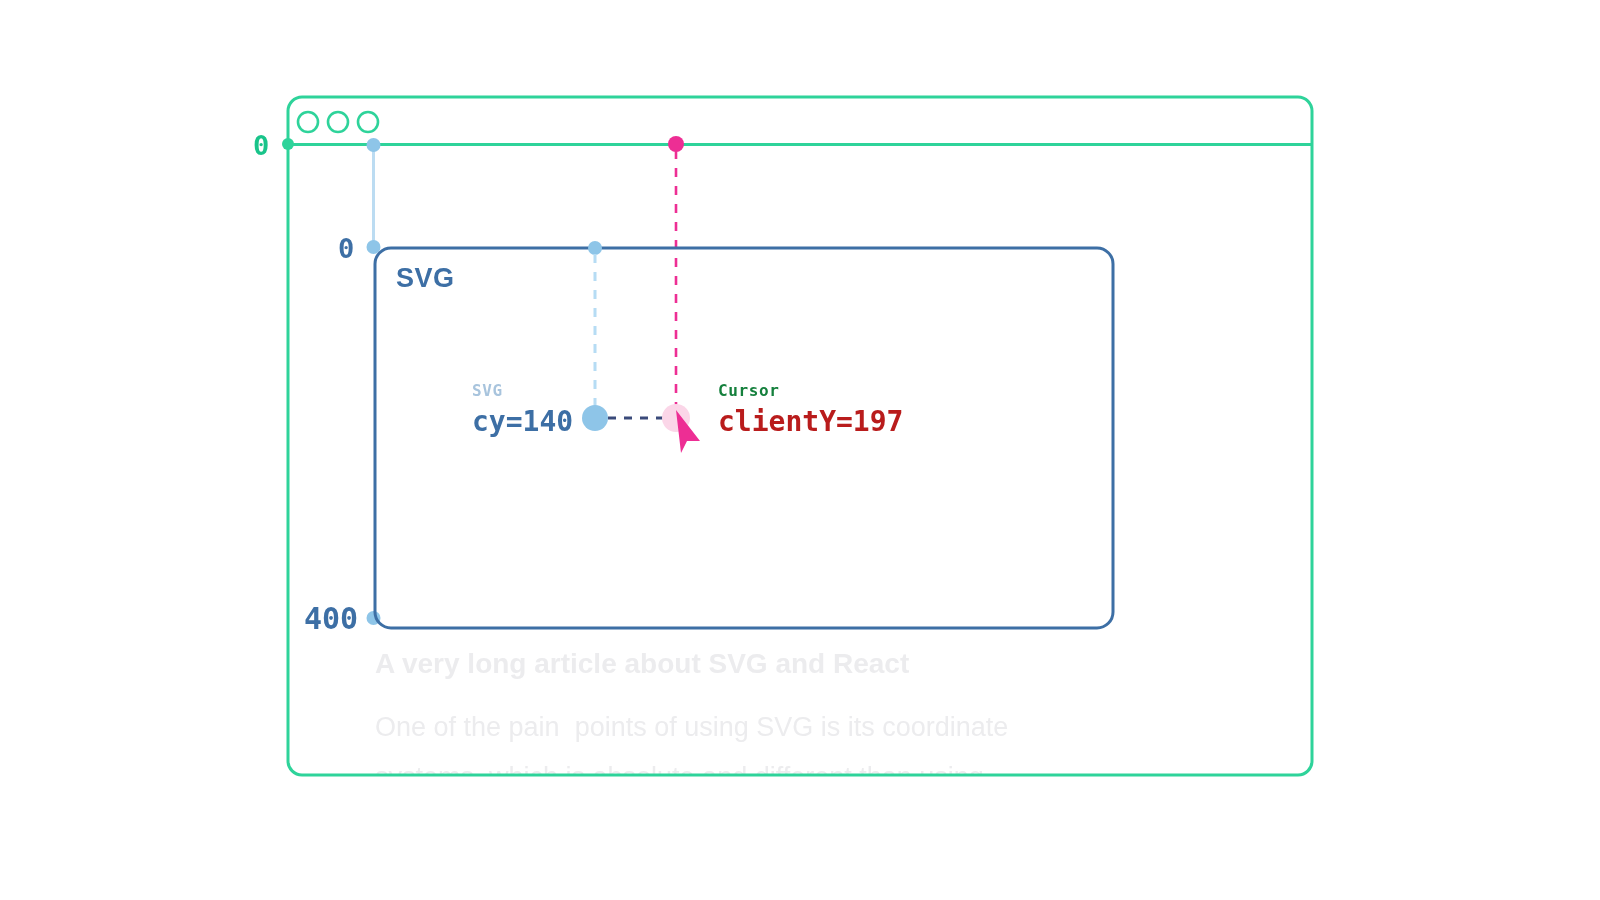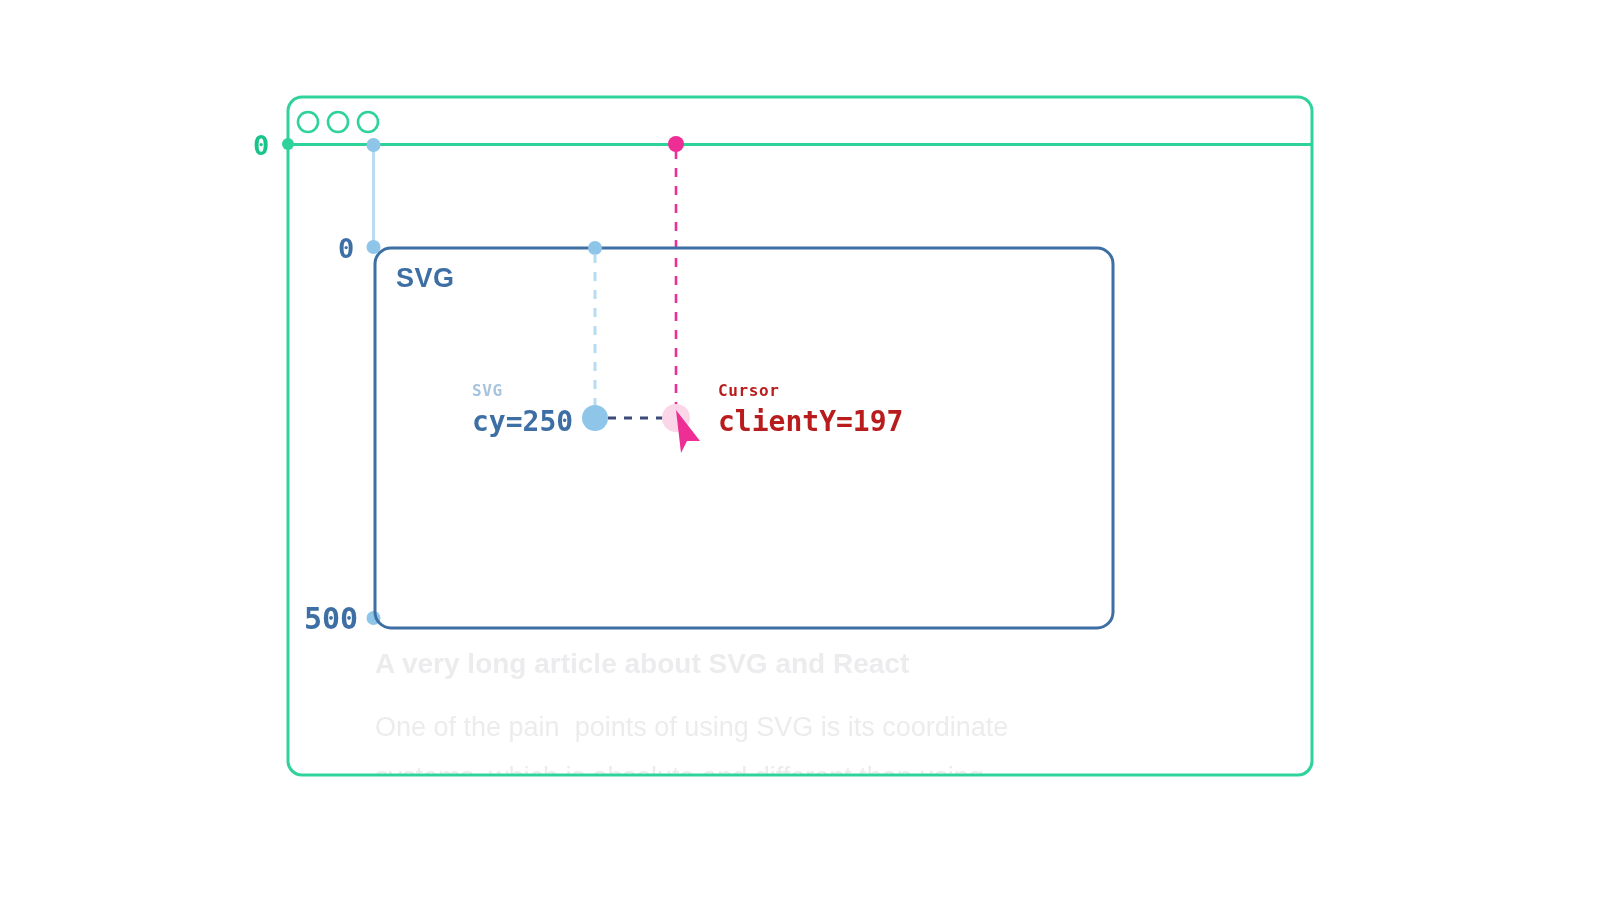--- a/index.html
+++ b/index.html
@@ -64,21 +64,21 @@
     letter-spacing: 0.5px;
   }
 
   
   .anno-kicker {
     font-size: 16px;
     font-weight: bold;
     letter-spacing: 0.6px;
   }
   .anno-kicker.blue { color: #a8c4dd; }
-  .anno-kicker.pink { color: #b91c1c; }
+  .anno-kicker.pink { color: #15803d; }
 
   .anno-value {
     font-size: 28px;
     font-weight: bold;
   }
   .anno-value.blue { color: #3d6fa5; }
   .anno-value.pink { color: #b91c1c; }
 
   
   .article-title {
@@ -140,23 +140,23 @@
     <line x1="608" y1="418" x2="668" y2="418" stroke="#3a4a7a" stroke-width="3" stroke-dasharray="8 8"></line>
 
     <circle cx="676" cy="418" r="14" fill="#fbd6e8"></circle>
     <path d="M 676 410 L 700 441 L 687 441 L 681 453 Z" fill="#ed2e94"></path>
   </svg>
 
   <div class="txt mono lbl-zero-green" style="left:253px; top:132px;">0</div>
 
   <div class="txt mono lbl-zero-blue" style="left:338px; top:235px;">0</div>
 
-  <div class="txt mono lbl-400-blue" style="left:304px; top:604px;">500</div>
+  <div class="txt mono lbl-400-blue" style="left:304px; top:604px;">400</div>
 
   <div class="txt sans svg-heading" style="left:396px; top:265px;">SVG</div>
 
   <div class="txt mono anno-kicker blue" style="left:472px; top:383px;">SVG</div>
-  <div class="txt mono anno-value blue" style="left:472px; top:408px;">cy=250</div>
+  <div class="txt mono anno-value blue" style="left:472px; top:408px;">cy=140</div>
 
   <div class="txt mono anno-kicker pink" style="left:718px; top:383px;">Cursor</div>
   <div class="txt mono anno-value pink" style="left:718px; top:408px;">clientY=197</div>
 
 </div>
 
 </body></html>

